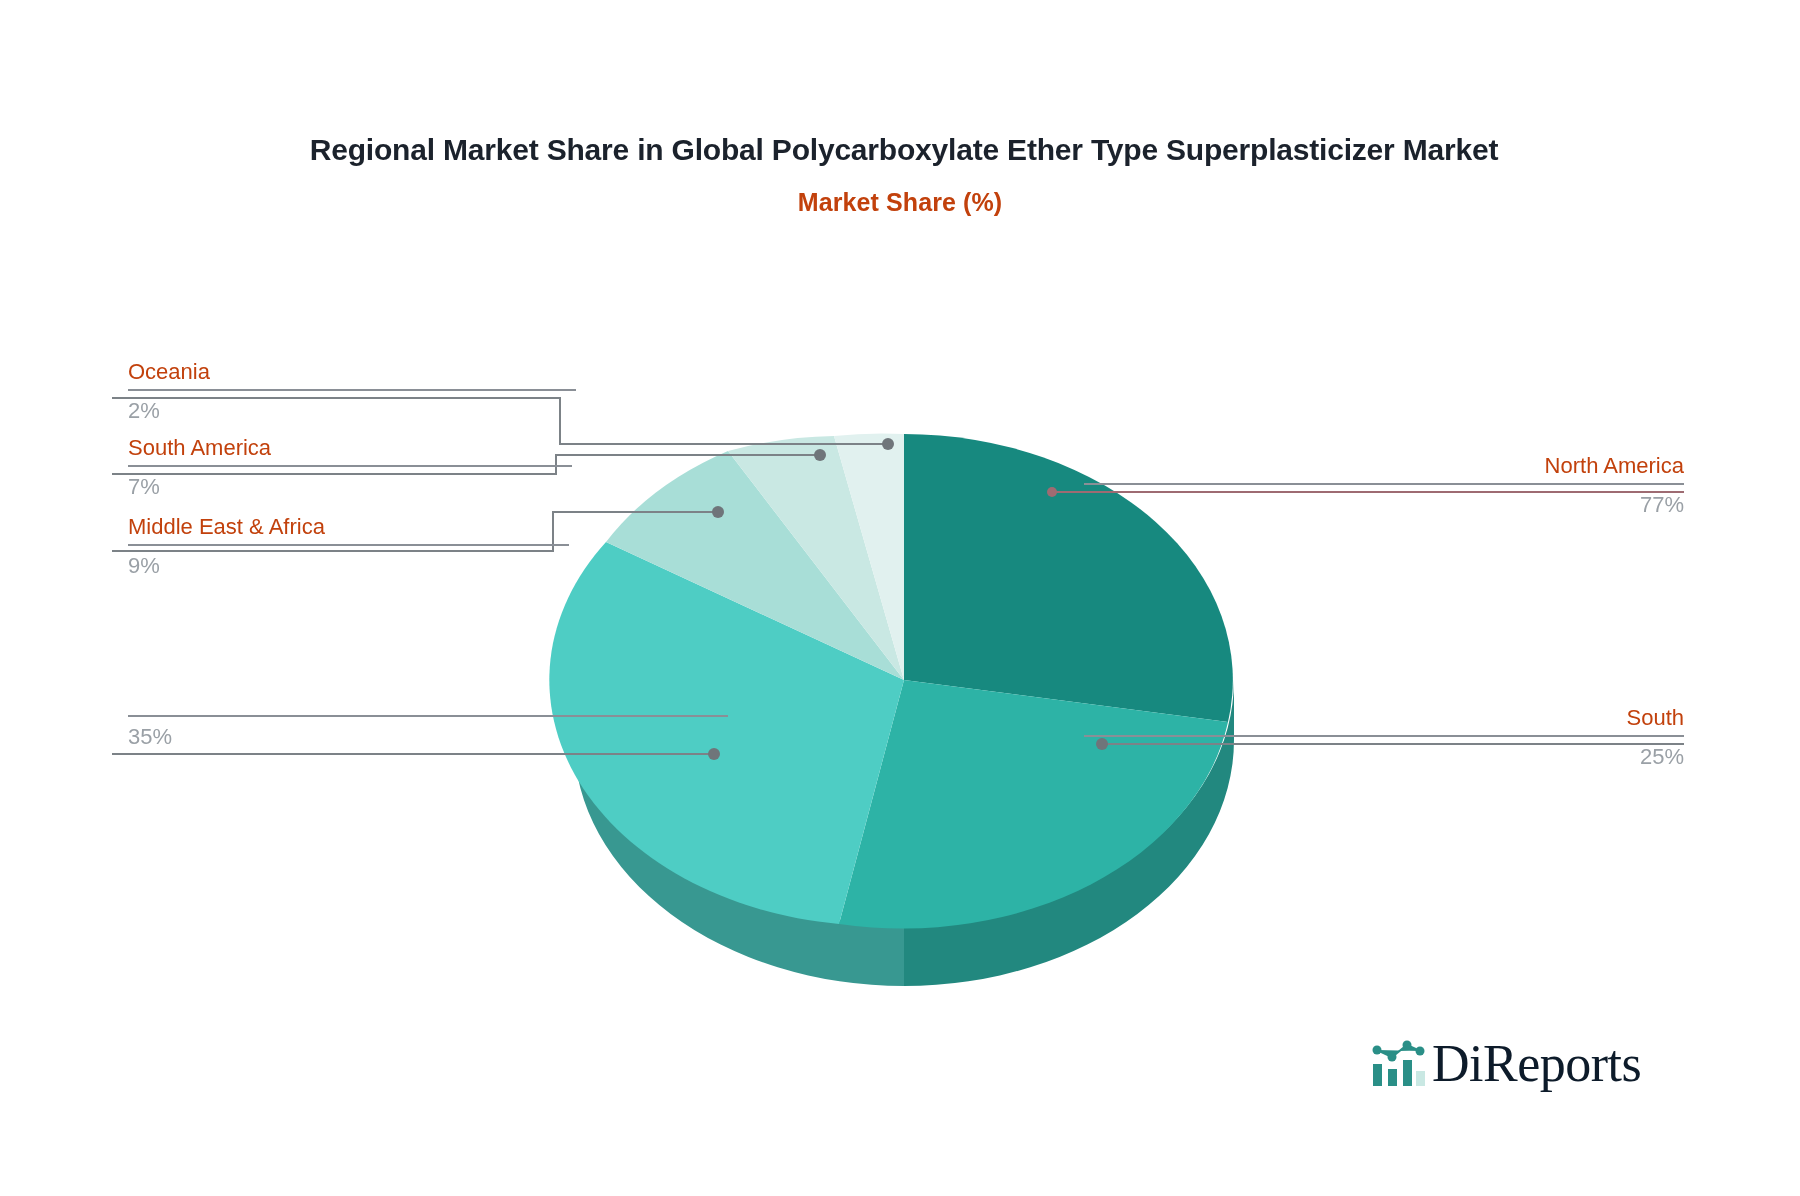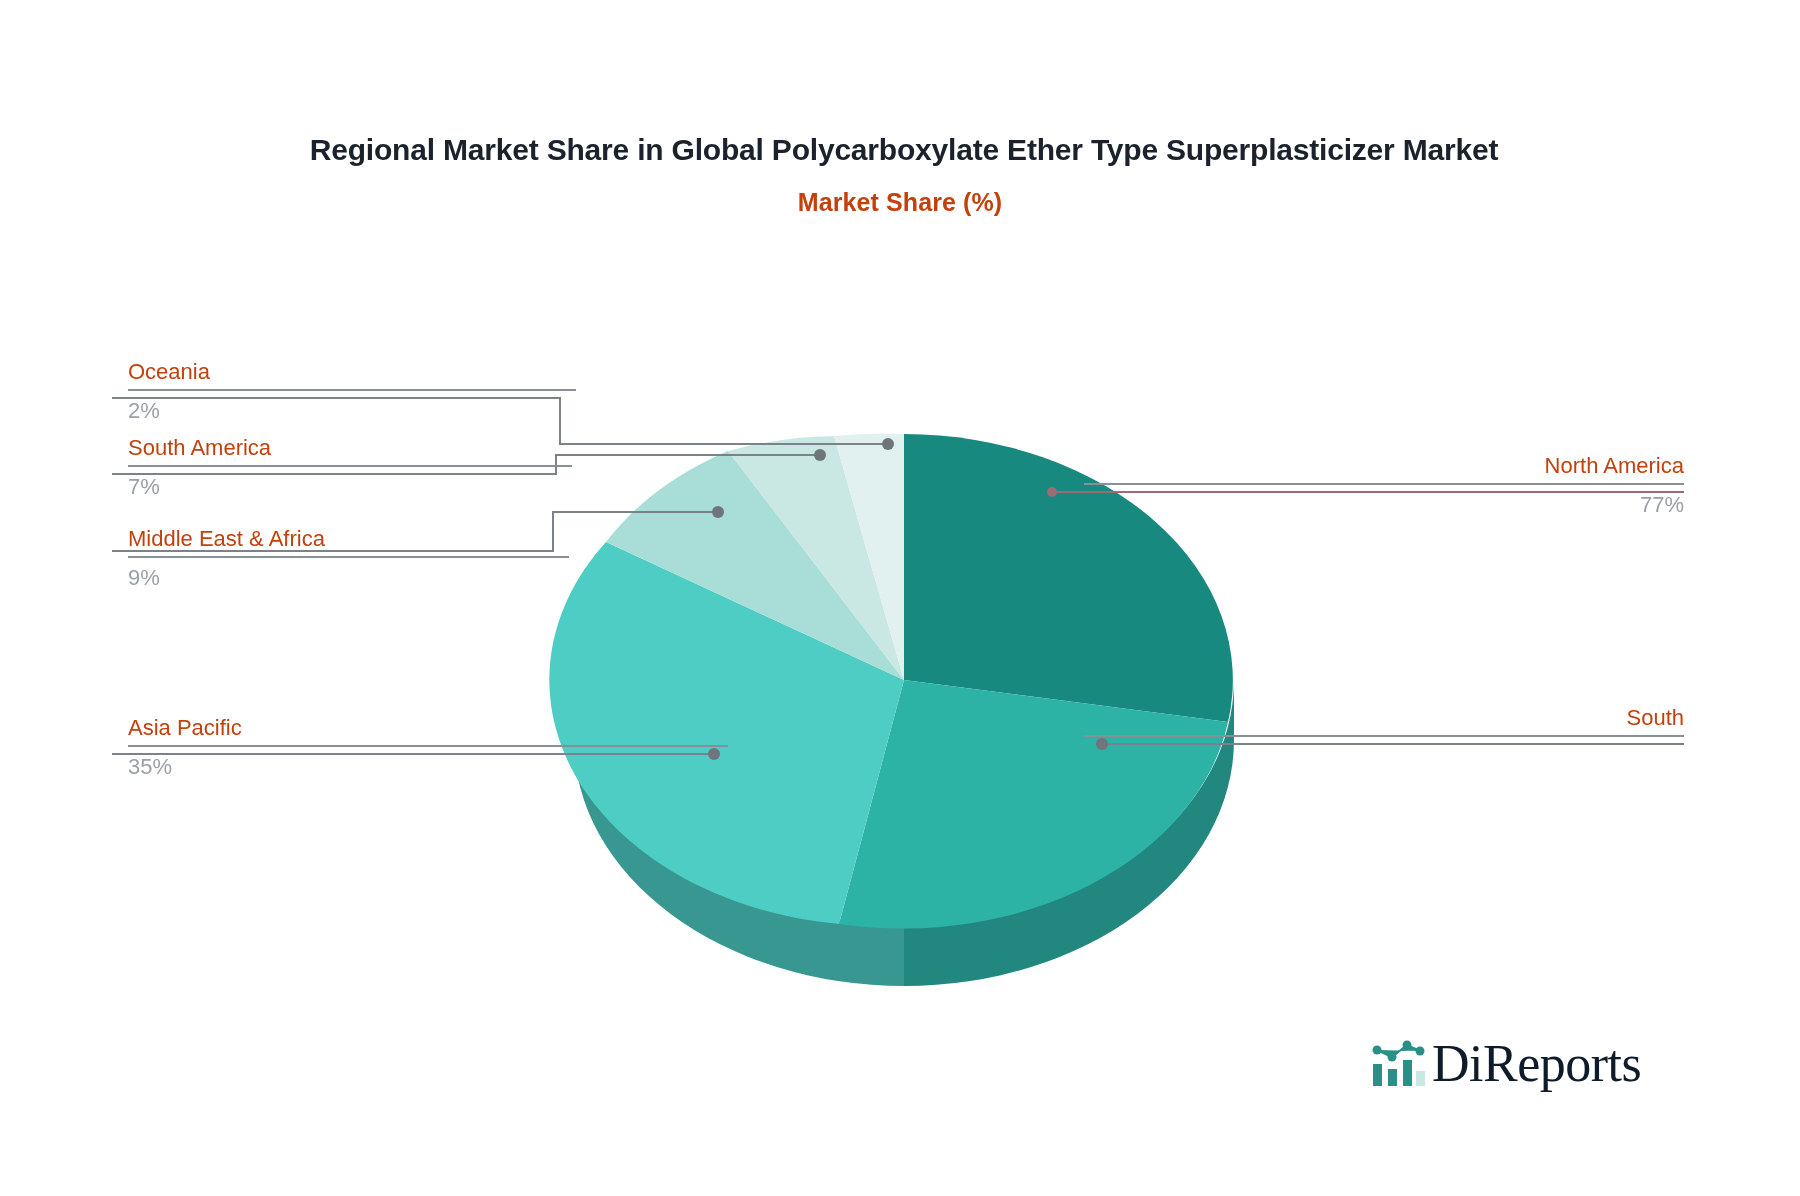--- a/index.html
+++ b/index.html
@@ -171,41 +171,41 @@
     <span class="c-rule" style="background: rgb(138, 143, 150);"></span>
     <span class="c-val">2%</span>
   </div>
 
   <div class="callout left" style="left:128px; top:433px; width:444px;">
     <span class="c-name">South America</span>
     <span class="c-rule" style="background: rgb(138, 143, 150);"></span>
     <span class="c-val">7%</span>
   </div>
 
-  <div class="callout left" style="left:128px; top:524px; width:441px;">
+  <div class="callout left" style="left:128px; top:512px; width:441px;">
     <span class="c-name">Middle East &amp; Africa</span>
     <span class="c-rule" style="background: rgb(138, 143, 150);"></span>
     <span class="c-val">9%</span>
   </div>
 
   <div class="callout left" style="left:128px; top:713px; width:600px;">
-    <span class="c-name">Asia Pacific</span>
     <span class="c-rule" style="background: rgb(138, 143, 150);"></span>
     <span class="c-val">35%</span>
   </div>
 
   <div class="callout right" style="left:1084px; top:451px; width:600px;">
     <span class="c-name">North America</span>
     <span class="c-rule" style="background: rgb(138, 143, 150);"></span>
     <span class="c-val">77%</span>
   </div>
 
   <div class="callout right" style="left:1084px; top:703px; width:600px;">
     <span class="c-name">South</span>
     <span class="c-rule" style="background: rgb(138, 143, 150);"></span>
+    <span class="c-val">25%</span>
   </div>
 
   <div id="logo">
     <svg id="logo-mark" width="56" height="50" viewBox="0 0 56 50">
 
       <path d="M7 12 L22 19 L37 7 L50 13" stroke="#2a8f87" stroke-width="2" fill="#2a8f87"></path>
 
       <circle cx="7" cy="12" r="4.5" fill="#2a8f87"></circle>
       <circle cx="22" cy="19" r="4.5" fill="#2a8f87"></circle>
       <circle cx="37" cy="7" r="4.5" fill="#2a8f87"></circle>

